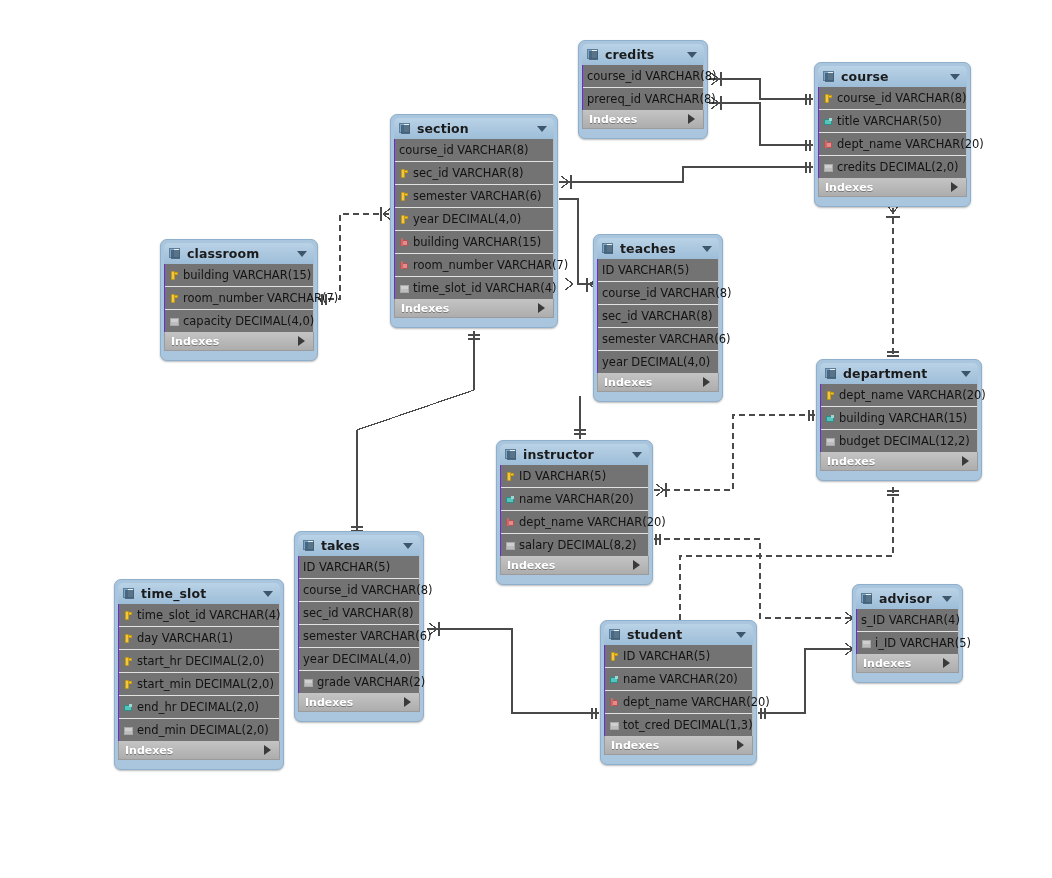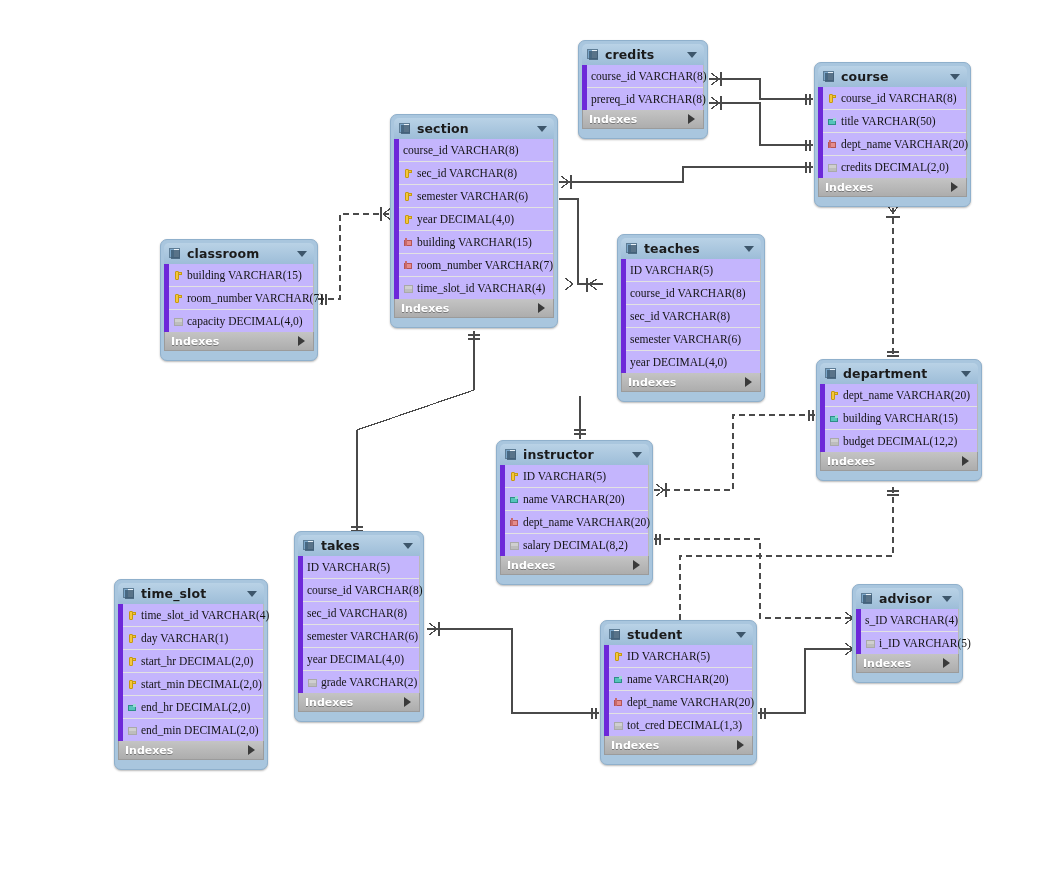--- a/index.html
+++ b/index.html
@@ -68,24 +68,23 @@
   }
   .ticon i {
     position: absolute;
     display: block;
   }
   .ticon .a { left:0; top:0; width:11px; height:10px; background:#e8f1f8; border:1px solid #5d7c95; box-sizing:border-box; }
   .ticon .b { left:1px; top:1px; width:4px; height:8px; background:#7ba6c9; }
   .ticon .c { left:2px; top:2px; width:9px; height:9px; background:#3f5d75; opacity:.85; }
 
   .cols {
-    background: #c4b5fd;
-    border-left: 5px solid #6d28d9;
+    background: #737373;
+    border-left: 1px solid #6d28d9;
     border-right: 1px solid #b9b9b9;
-    font-family: Liberation Serif, serif;
   }
   .col {
     height: 22px;
     display: flex;
     align-items: center;
     padding-left: 4px;
     border-bottom: 1px solid #e2e2e2;
     white-space: nowrap;
   }
   .col:last-child { border-bottom: none; }
@@ -378,21 +377,21 @@
           <div class="col">
             <span class="bul grey"></span>
             <span class="cname">capacity DECIMAL(4,0)</span>
           </div>
         </div>
         <div class="idx">
           <span>Indexes</span>
           <span class="tri"></span>
         </div>
       </div>
-      <div class="tbl" style="left: 617px; top: 234px; width: 148px;">
+      <div class="tbl" style="left: 593px; top: 234px; width: 130px;">
         <div class="tbl-hdr">
           <span class="ticon">
             <i class="a"></i>
             <i class="b"></i>
             <i class="c"></i>
           </span>
           <span class="tname">teaches</span>
           <span class="caret"></span>
         </div>
         <div class="cols">
@@ -543,21 +542,21 @@
           <div class="col">
             <span class="bul grey"></span>
             <span class="cname">i_ID VARCHAR(5)</span>
           </div>
         </div>
         <div class="idx">
           <span>Indexes</span>
           <span class="tri"></span>
         </div>
       </div>
-      <div class="tbl" style="left: 114px; top: 579px; width: 154px; text-align: right;">
+      <div class="tbl" style="left: 114px; top: 579px; width: 170px; text-align: right;">
         <div class="tbl-hdr">
           <span class="ticon">
             <i class="a"></i>
             <i class="b"></i>
             <i class="c"></i>
           </span>
           <span class="tname">time_slot</span>
           <span class="caret"></span>
         </div>
         <div class="cols">

